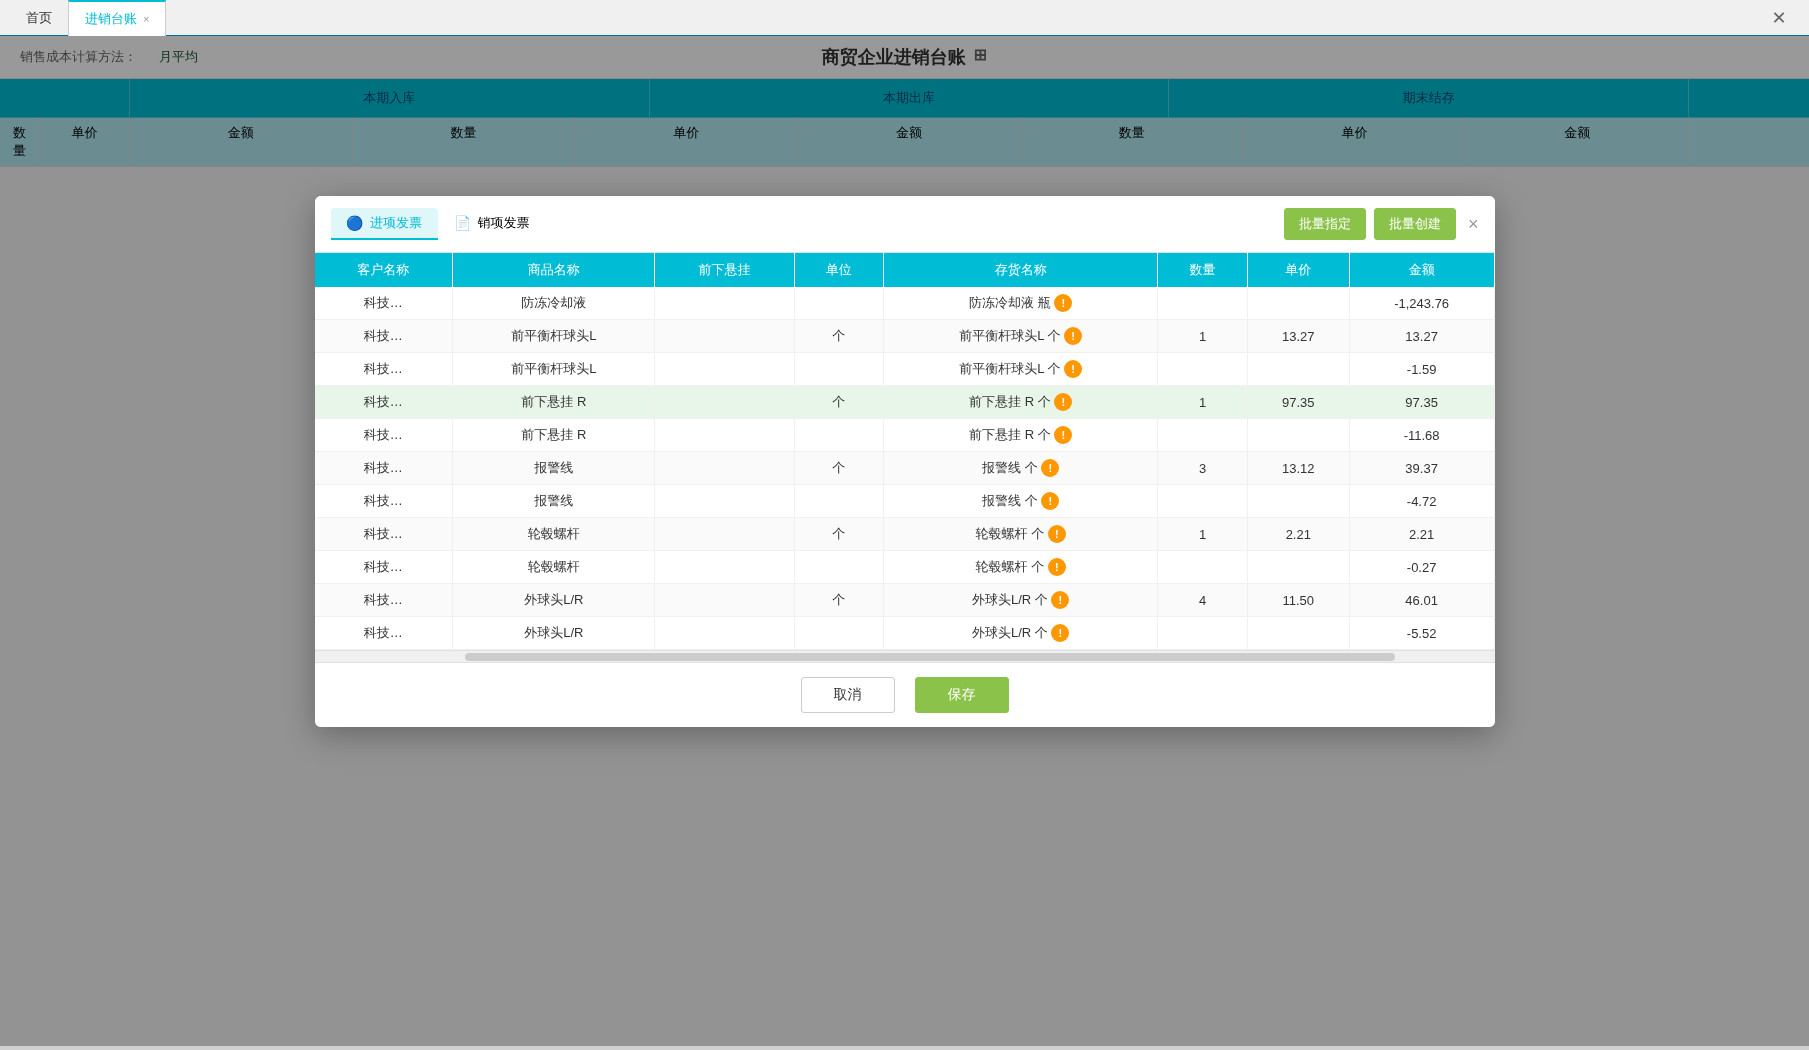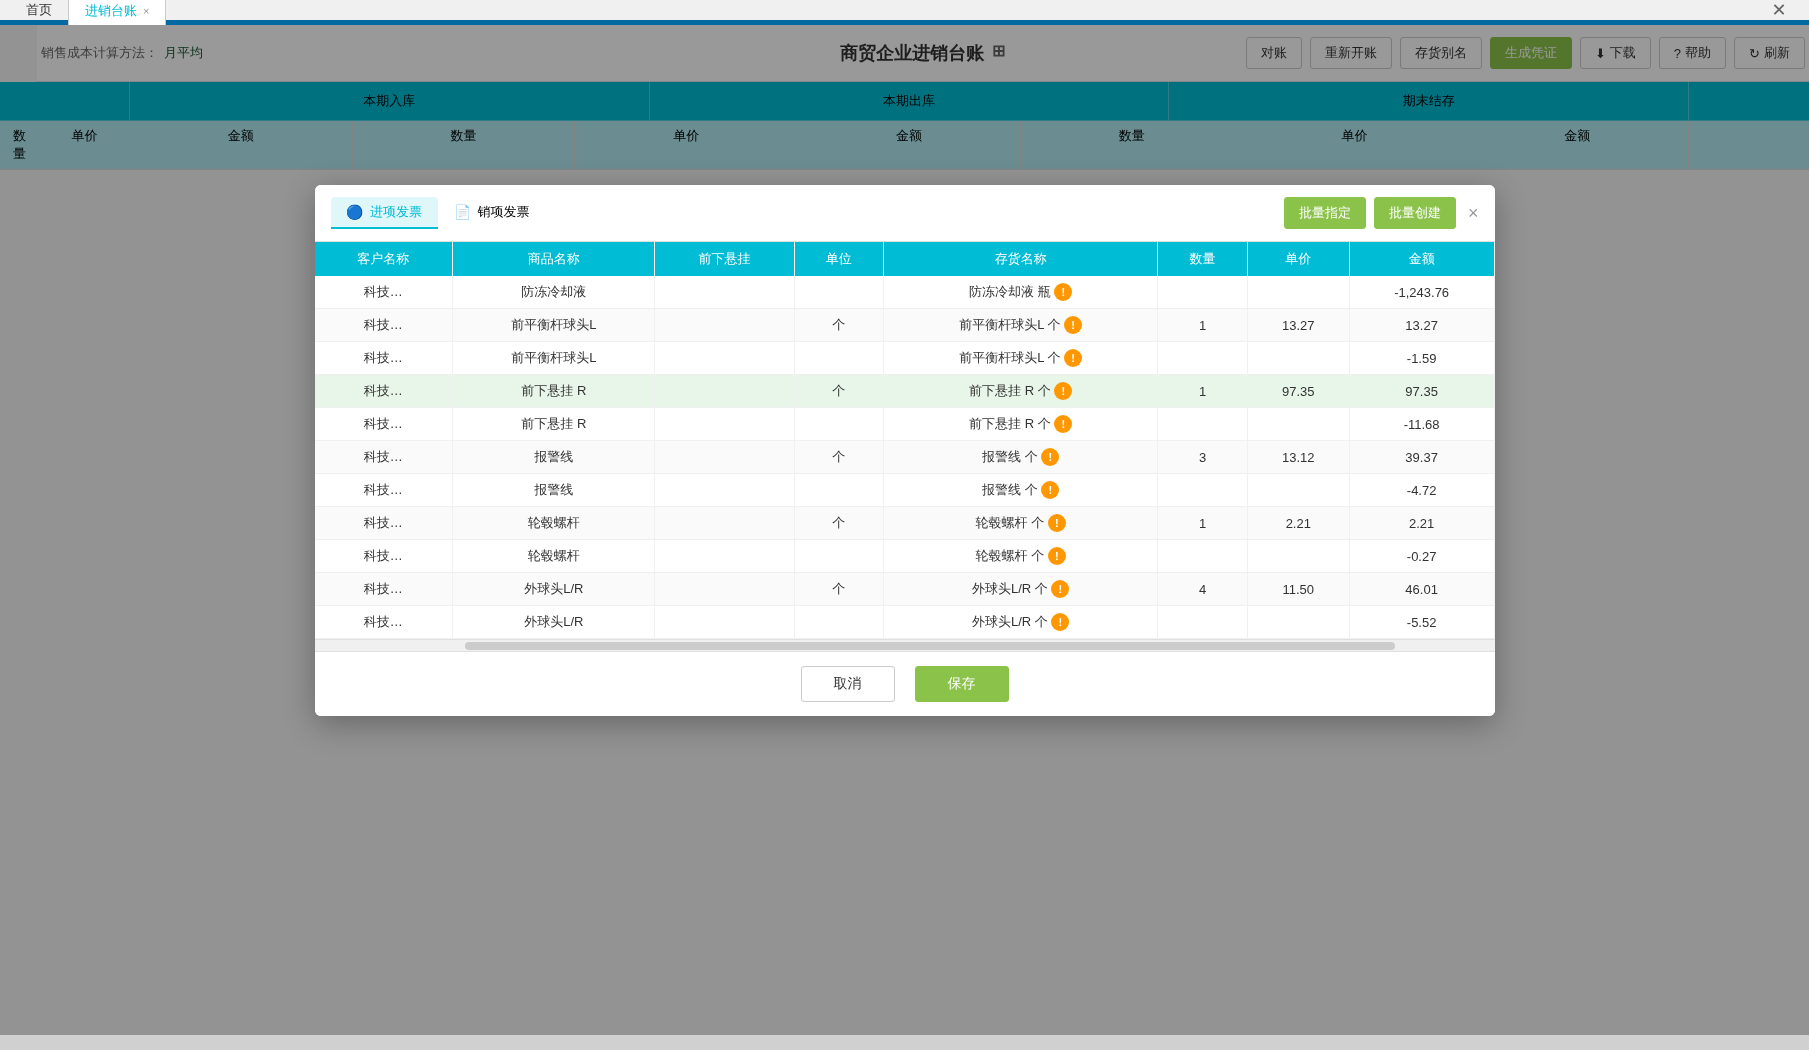--- a/index.html
+++ b/index.html
@@ -1,21 +1,21 @@
 <!DOCTYPE html>
 <html><head>
   <meta charset="utf-8">
   <style>
     * { box-sizing: border-box; margin: 0; padding: 0; }
     body { font-family: 'Microsoft YaHei', Arial, sans-serif; font-size: 13px; background: #d0d0d0; overflow: hidden; width: 1809px; height: 1050px; }
 
     
     .tab-bar {
-      display: flex; align-items: center; background: #f0f0f0; height: 25px;
-      border-bottom: 5px solid #0369a1; padding: 0 10px;
+      display: flex; align-items: center; background: #f0f0f0; height: 36px;
+      border-bottom: 1px solid #0369a1; padding: 0 10px;
     }
     .tab-item {
       padding: 8px 16px; cursor: pointer; color: #333; font-size: 13px;
     }
     .tab-item.active {
       background: #fff; border-top: 2px solid #00bcd4; border-left: 1px solid #ccc;
       border-right: 1px solid #ccc; color: #00bcd4; display: flex; align-items: center; gap: 6px;
     }
     .tab-close { cursor: pointer; color: #999; font-size: 11px; }
     .top-close-btn {
@@ -23,22 +23,22 @@
       justify-content: center; cursor: pointer; font-size: 18px; color: #666;
     }
 
     
     .main-content {
       background: #f5f5f5; height: calc(1050px - 40px); position: relative; overflow: hidden;
     }
 
     
     .toolbar {
-      display: flex; align-items: center; padding: 12px 4px; background: #fff;
-      border-bottom: 1px solid #e0e0e0; gap: 6px; margin-left: 37px;
+      display: flex; align-items: center; padding: 12px 20px; background: #fff;
+      border-bottom: 1px solid #e0e0e0; gap: 22px;
     }
     .toolbar-label { color: #666; font-size: 13px; }
     .toolbar-value { color: #14532d; font-size: 13px; }
     .app-title {
       position: absolute; left: 50%; transform: translateX(-50%);
       font-size: 18px; font-weight: bold; color: #333; display: flex; align-items: flex-start; gap: 8px;
     }
     .title-icon { color: #666; font-size: 16px; }
     .btn {
       padding: 6px 14px; border: 1px solid #ccc; border-radius: 3px; cursor: pointer;
@@ -148,43 +148,25 @@
 
   <div class="toolbar" style="position:relative;">
     <span class="toolbar-label">销售成本计算方法：</span>
     <span class="toolbar-value">月平均</span>
 
     <div class="app-title">
       <span>商贸企业进销台账</span>
       <span class="title-icon">⊞</span>
     </div>
 
-    <div class="btn-group">
-      <button class="btn">对账</button>
-      <button class="btn">重新开账</button>
-      <button class="btn">存货别名</button>
-      <button class="btn btn-primary">生成凭证</button>
-      <button class="btn btn-icon">
-        <span>⬇</span>
-        <span>下载</span>
-      </button>
-      <button class="btn btn-icon">
-        <span>?</span>
-        <span>帮助</span>
-      </button>
-      <button class="btn btn-icon">
-        <span>↻</span>
-        <span>刷新</span>
-      </button>
-    </div>
   </div>
 
   <div class="bg-table-area">
 
-    <div style="display:flex; background:#00bcd4; color:#000000; border-bottom:1px solid rgba(255,255,255,0.3);">
+    <div style="display:flex; background:#00bcd4; color:#0c4a6e; border-bottom:1px solid rgba(255,255,255,0.3);">
       <div style="width:130px; padding:10px; text-align:center; border-right:1px solid rgba(255,255,255,0.3); font-size:13px;"></div>
       <div style="flex:1; padding:10px; text-align:center; border-right:1px solid rgba(255,255,255,0.3); font-size:13px;">本期入库</div>
       <div style="flex:1; padding:10px; text-align:center; border-right:1px solid rgba(255,255,255,0.3); font-size:13px;">本期出库</div>
       <div style="flex:1; padding:10px; text-align:center; border-right:1px solid rgba(255,255,255,0.3); font-size:13px;">期末结存</div>
       <div style="width:120px; padding:10px; text-align:center; font-size:13px;"></div>
     </div>
 
     <div style="display:flex; background:#b2ebf2; border-bottom:1px solid #ddd;">
       <div style="width:40px; padding:6px 8px; border-right:1px solid #ddd; font-size:13px; text-align:center;">数量</div>
       <div style="width:90px; padding:6px 8px; border-right:1px solid #ddd; font-size:13px; text-align:center;">单价</div>

